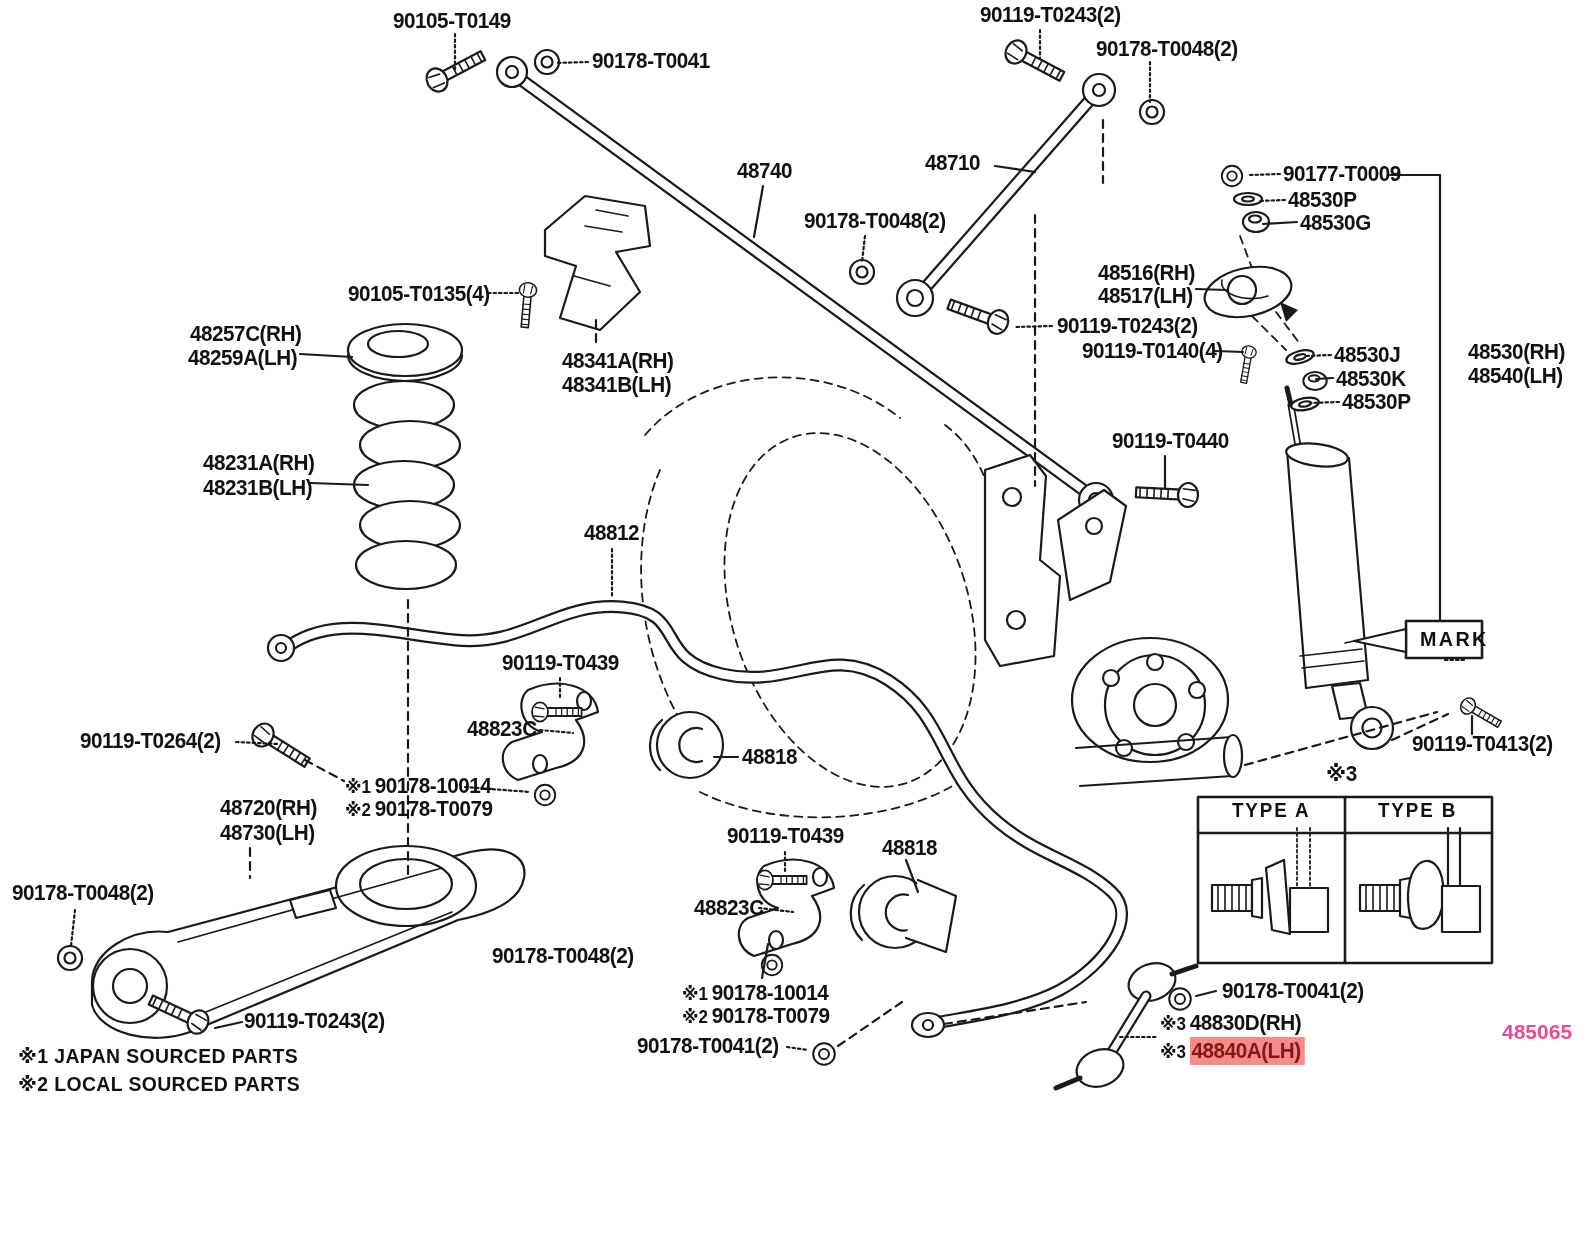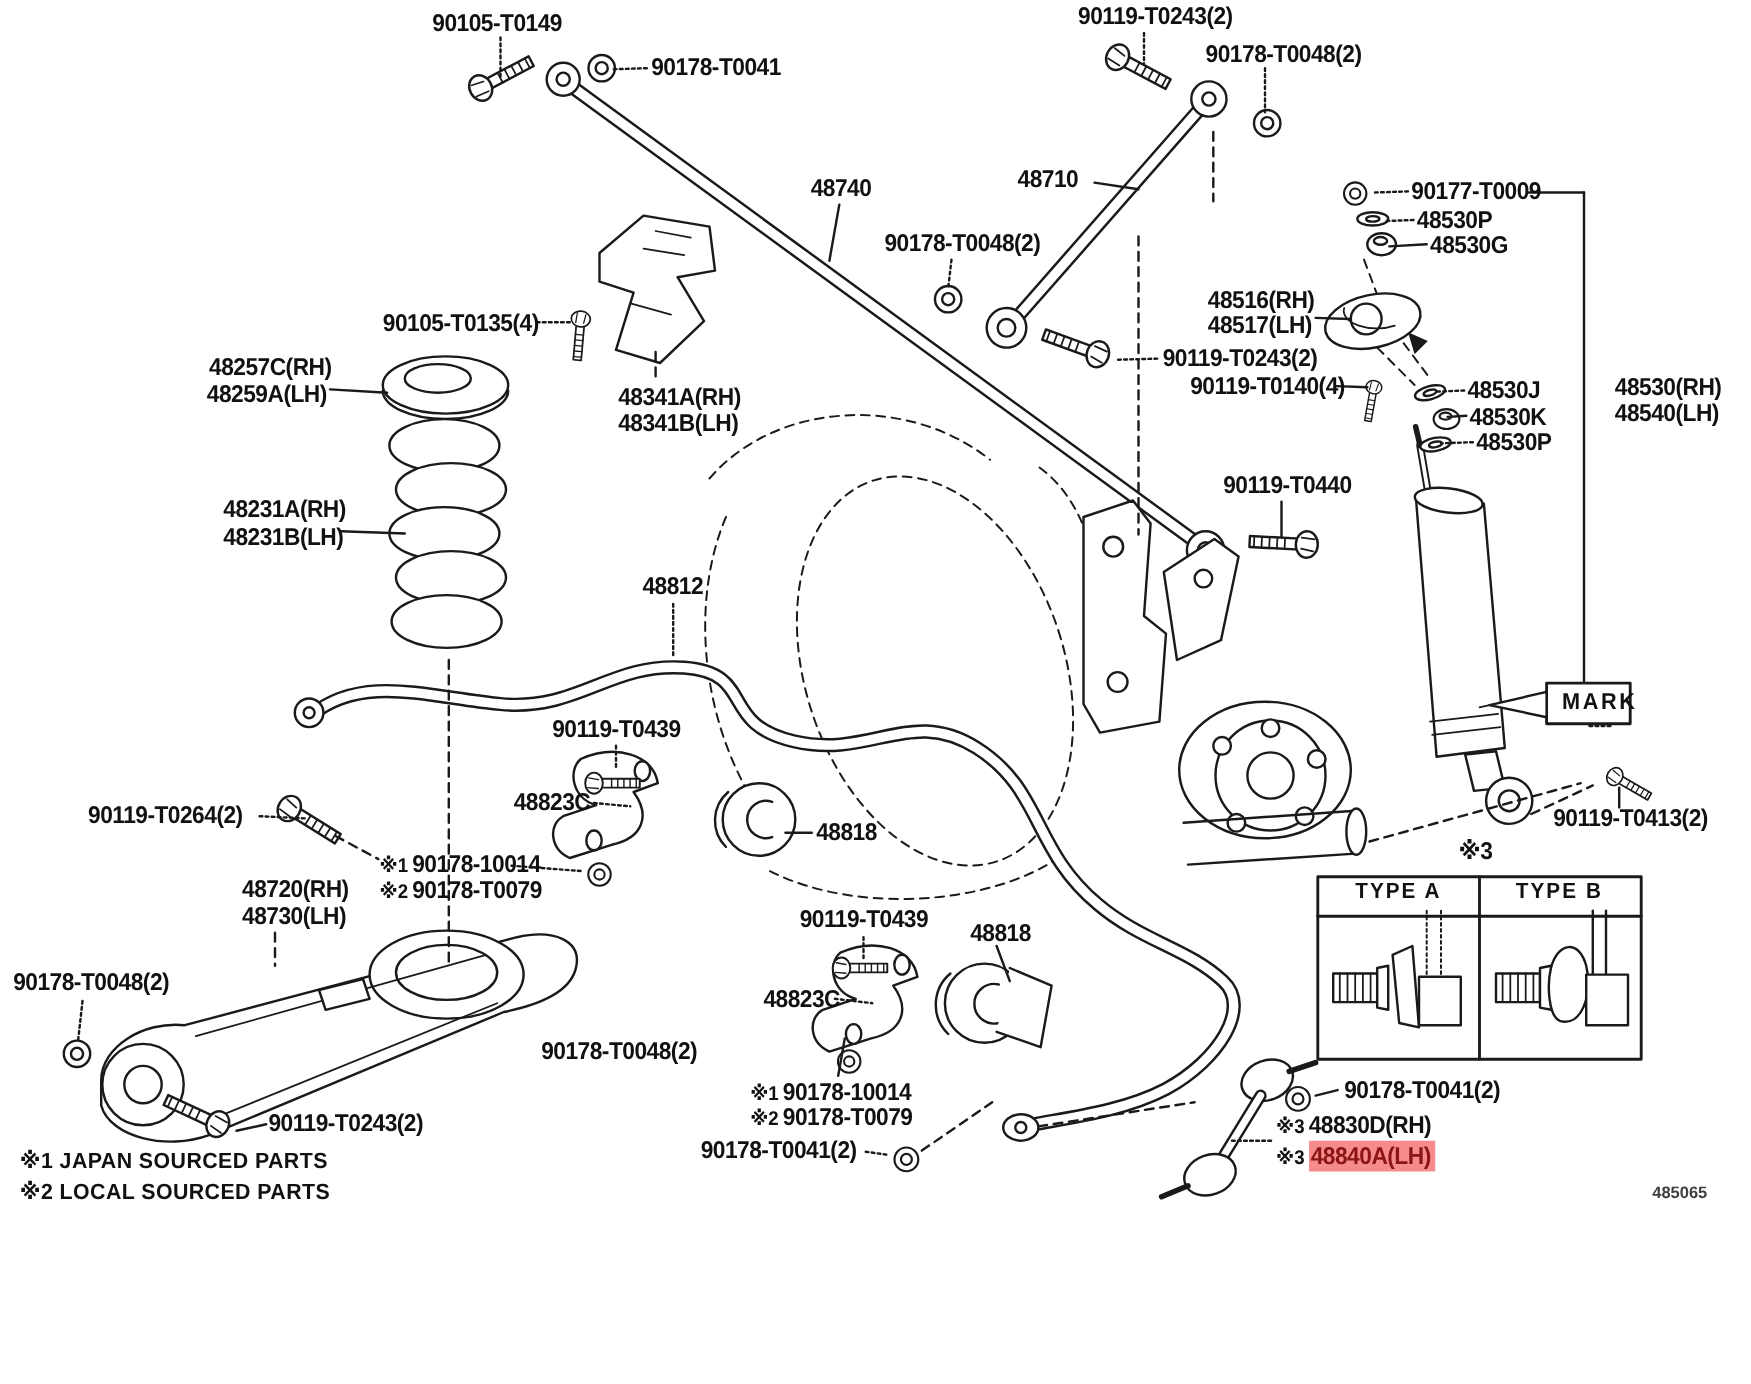--- a/index.html
+++ b/index.html
@@ -7,22 +7,22 @@
          font-family:"Liberation Sans","DejaVu Sans",sans-serif;}
   .art{position:absolute;left:0;top:0;}
   #labels-layer{position:absolute;left:0;top:0;width:1592px;height:904px;}
   .lbl{position:absolute;white-space:nowrap;font-weight:700;font-size:22px;color:#111;
        letter-spacing:-0.5px;transform:scaleX(0.94);transform-origin:left top;line-height:1.04;}
   .lbl .pre{font-size:0.82em;margin-right:4px;letter-spacing:0;}
   .lbl .hl{background:var(--hl-bg,#f58b8b);color:var(--hl-fg,#8b1414);padding:1px 4px 2px 2px;}
   #notes-block{position:absolute;left:18px;top:1042px;}
   .note{font-weight:700;font-size:20px;color:#111;letter-spacing:0.4px;line-height:28px;
         transform:scaleX(0.97);transform-origin:left top;white-space:nowrap;}
-  .diagram-number{position:absolute;left:1502px;top:1076px;font-weight:700;font-size:15px;
-        color:#404040;letter-spacing:0;}
+  .diagram-number{position:absolute;left:1502px;top:1020px;font-weight:700;font-size:21px;
+        color:#ec4899;letter-spacing:0;}
   .footer{position:absolute;left:0;top:1099px;width:1592px;height:159px;background:#686868;
         color:#fff;display:flex;align-items:center;justify-content:center;}
   .footer-inner{display:flex;gap:120px;transform:scaleX(0.87);transform-origin:center;
         font-size:67px;font-weight:400;letter-spacing:1px;white-space:nowrap;}
   
   .ln, .art path, .art line, .art ellipse, .art circle, .art rect, .art polyline, .art polygon
       {stroke:#1a1a1a;fill:none;stroke-width:2.2;stroke-linecap:round;stroke-linejoin:round;}
   .art .wf{fill:#fff;}
   .art .rodO{stroke-width:13;}
   .art .rodI{stroke:#fff;stroke-width:8.5;}

